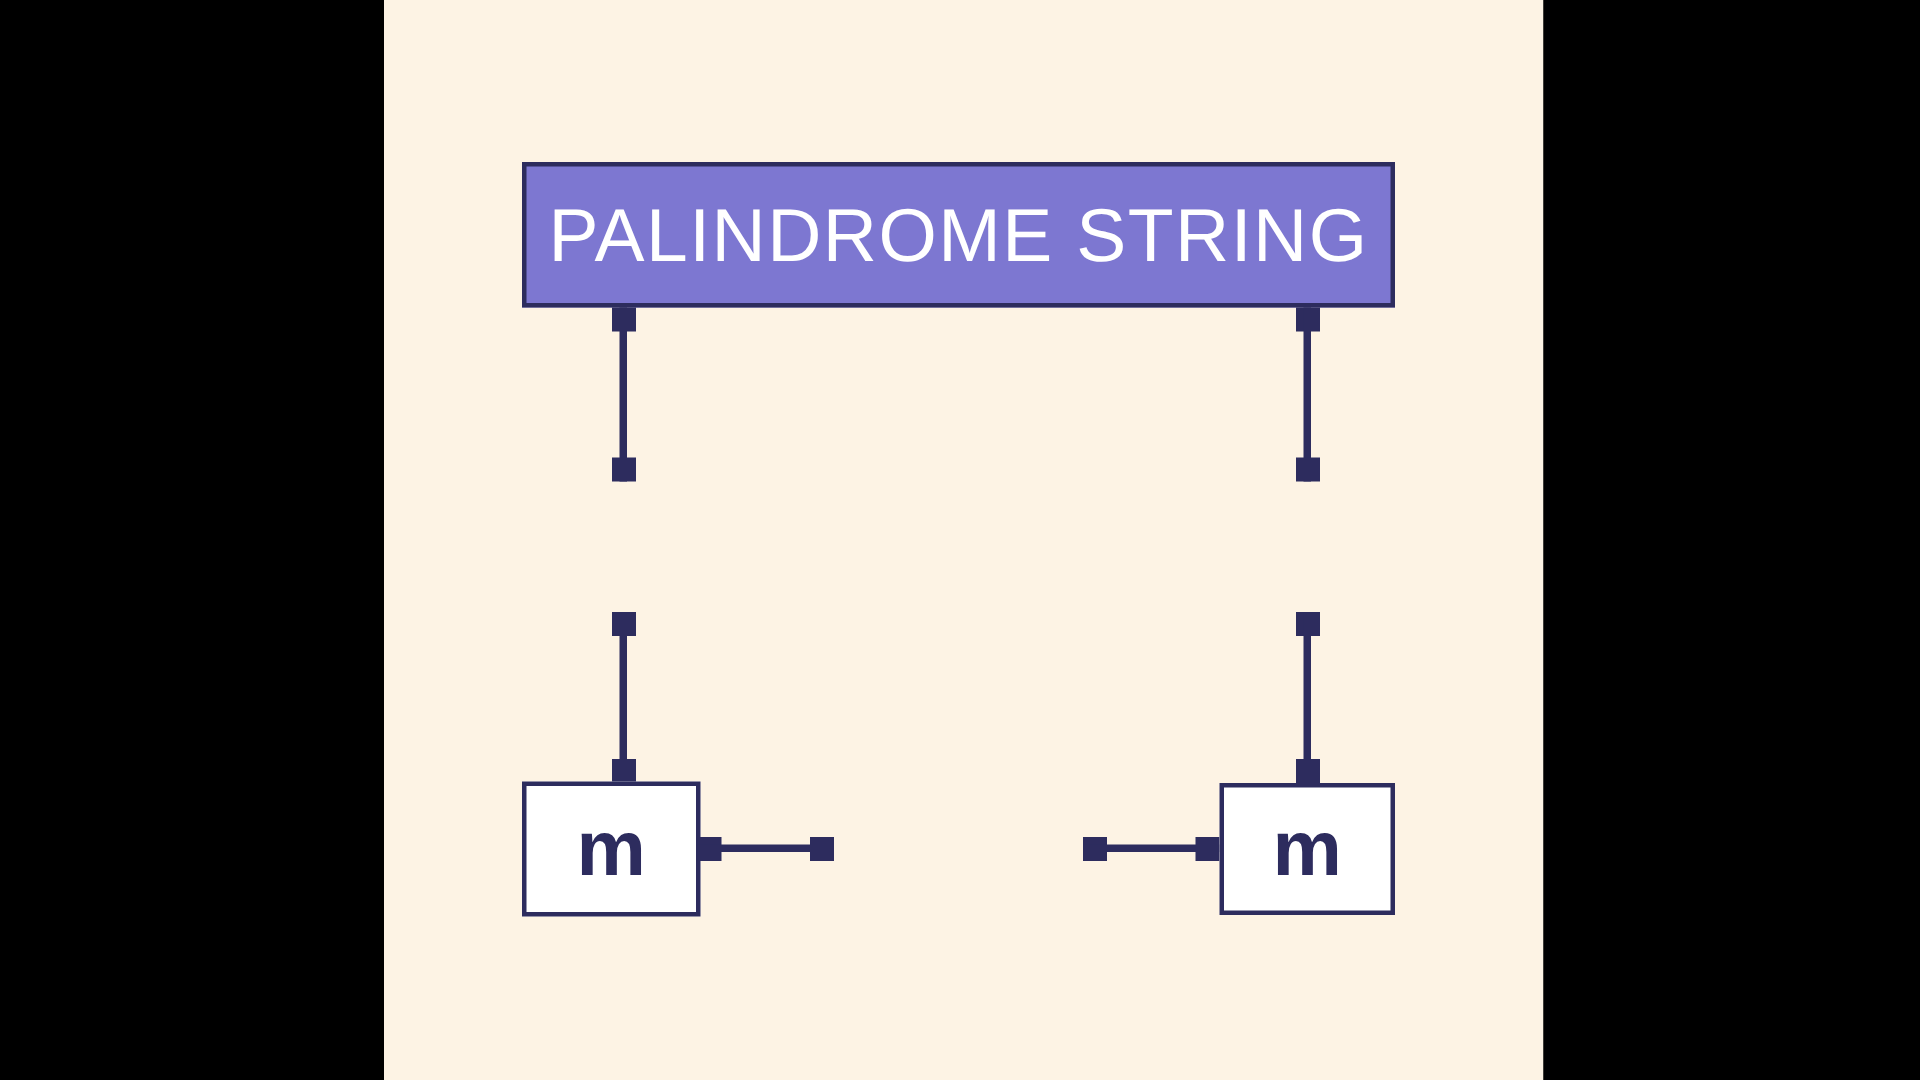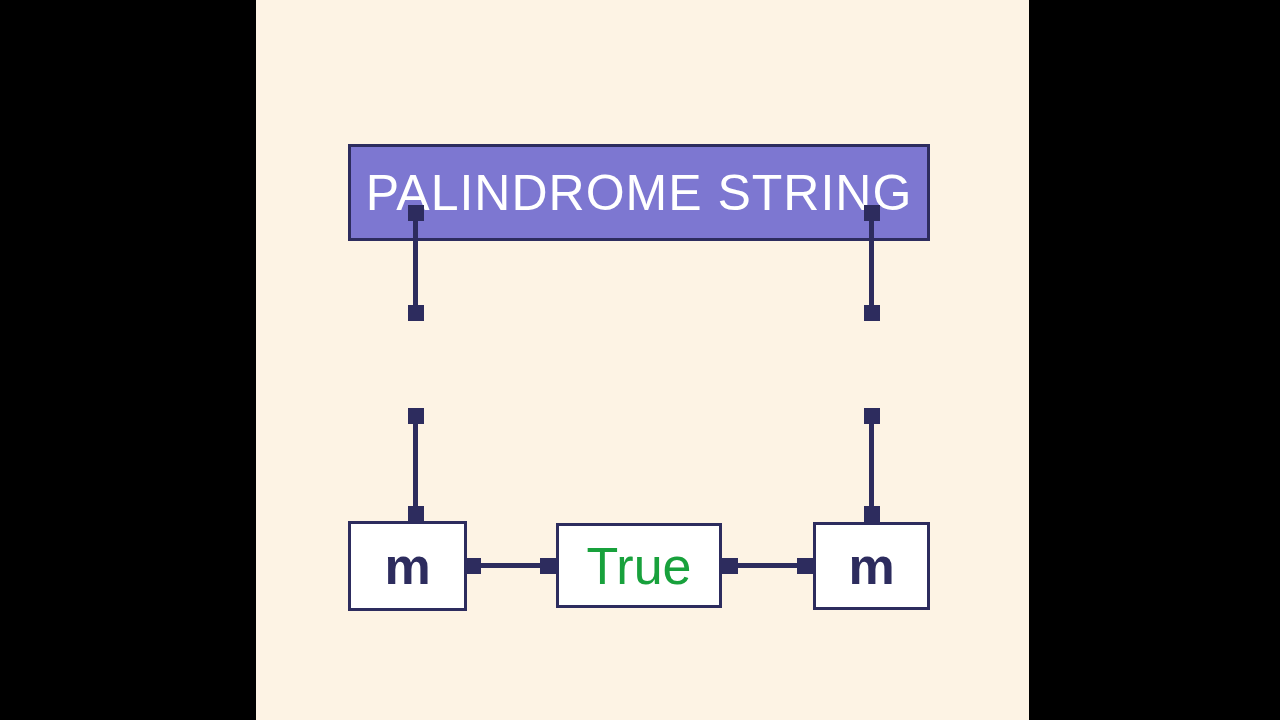--- a/index.html
+++ b/index.html
@@ -33,21 +33,20 @@
     align-items: center;
     justify-content: center;
     text-align: center;
   }
   .title-box {
     left: 92px; top: 108px; width: 582px; height: 97px;
     background: var(--title-box-fill, #7d77d1);
     color: var(--title-box-text, #ffffff);
     font-size: 50px;
     letter-spacing: 1px;
-    margin-top: 36px;
   }
   .string-box {
     left: 91px; top: 320px; width: 582px; height: 89px;
     background: var(--string-box-fill, #d8d6f4);
     color: var(--text-dark, #2d2c5e);
     font-size: 46px;
     font-weight: bold;
   }
   .leaf {
     background: var(--leaf-box-fill, #ffffff);
@@ -116,23 +115,20 @@
       </div>
 
     <div class="box leaf first-char-box">
       <span>m</span>
     </div>
 
     <div class="conn h conn-bottom-left">
         <span class="line"></span>
       </div>
 
-    <div class="box leaf result-box">
-      <span>True</span>
-    </div>
 
     <div class="conn h conn-bottom-right">
         <span class="line"></span>
       </div>
 
     <div class="box leaf last-char-box">
       <span>m</span>
     </div>
 
   </div>

